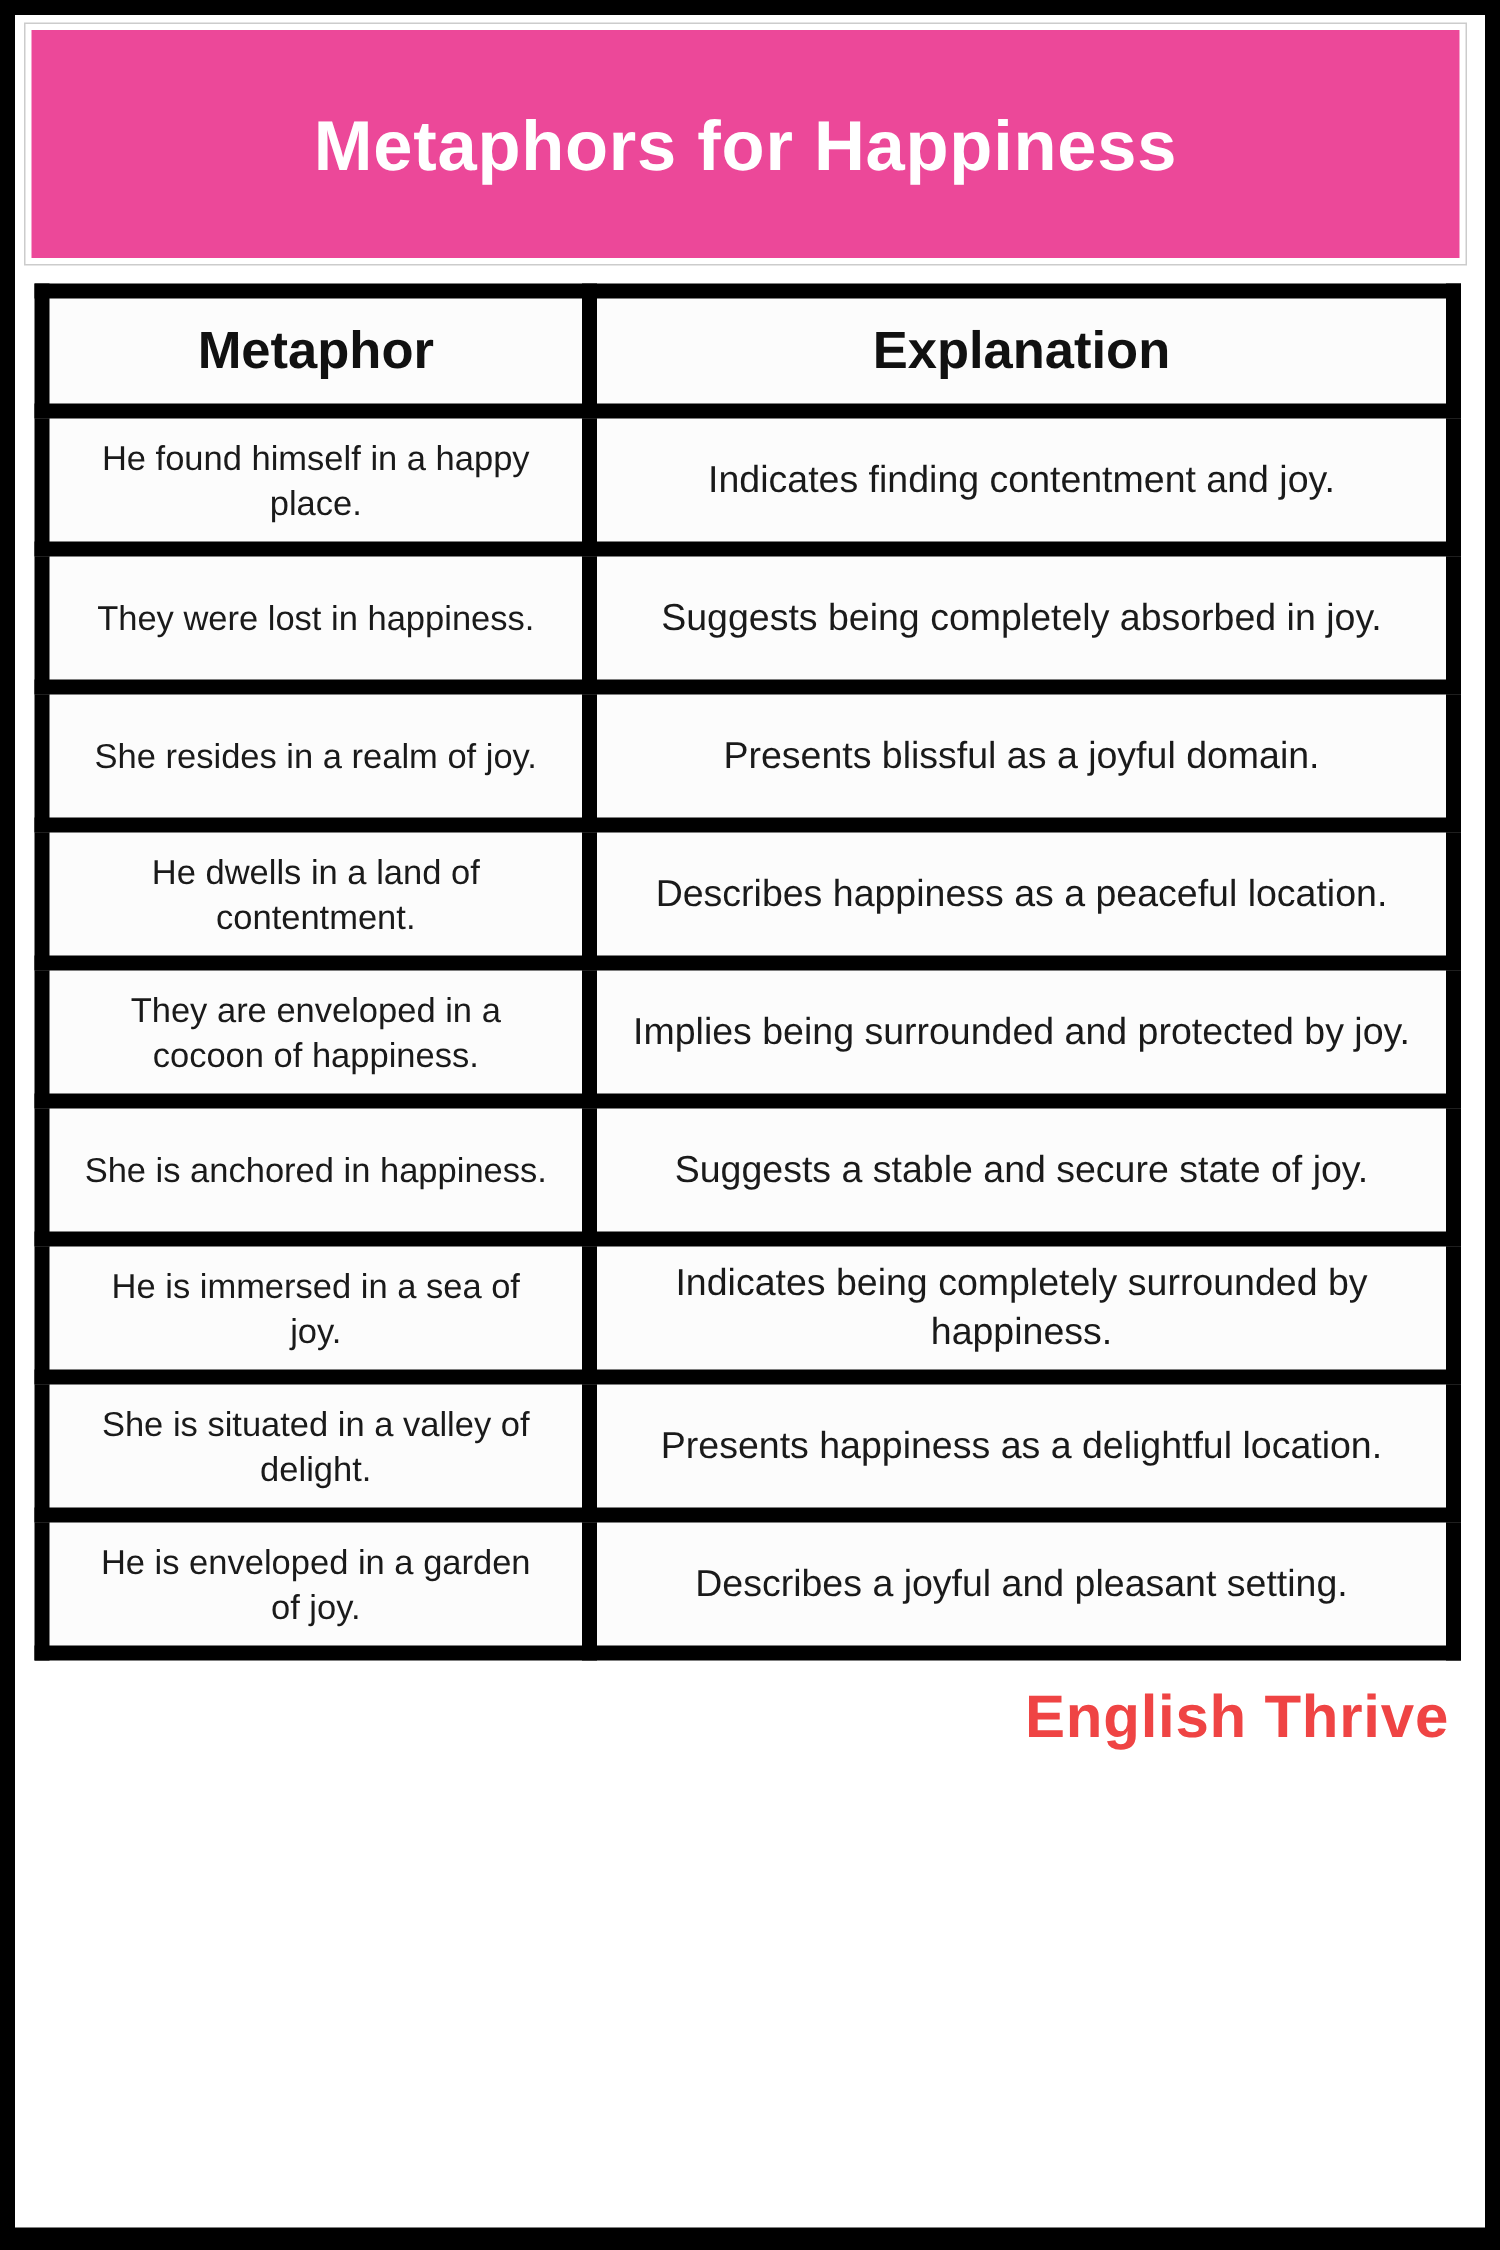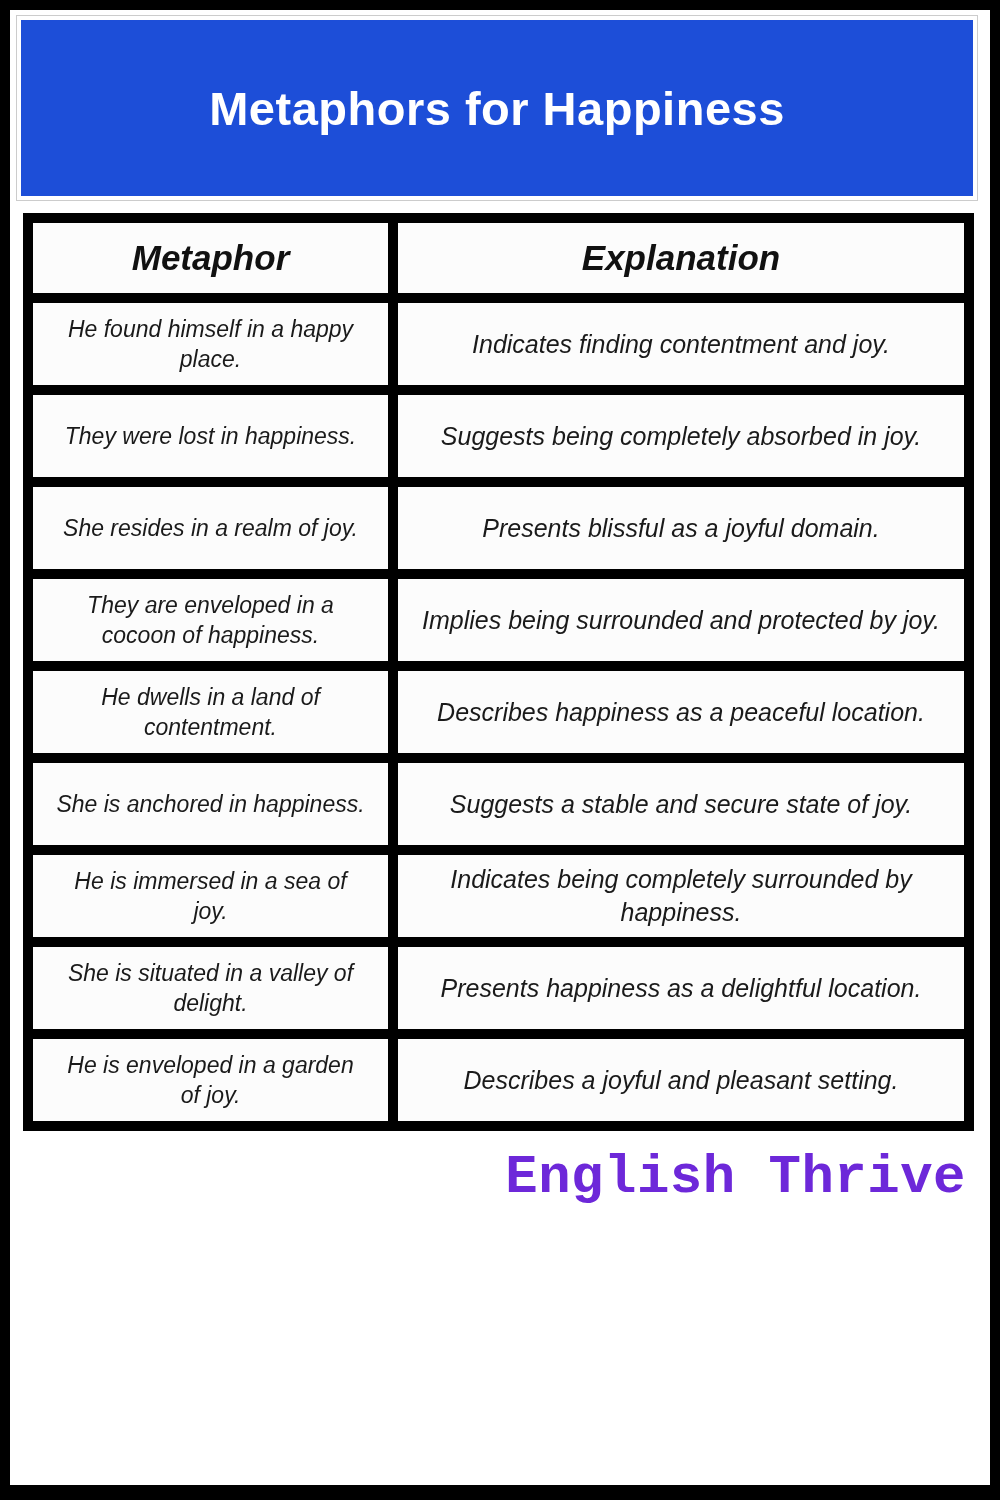--- a/index.html
+++ b/index.html
@@ -19,22 +19,22 @@
     overflow: hidden;
   }
   
   .banner-outer {
     margin: 5px 12px 0 6px;
     border: 1px solid #cccccc;
     padding: 4px;
     background: #ffffff;
   }
   .banner {
-    background: #1d4ed8;
-    height: 176px;
+    background: #ec4899;
+    height: 152px;
     display: flex;
     align-items: center;
     justify-content: center;
   }
   .banner h1 {
     margin: 0;
     color: #ffffff;
     font-size: 47px;
     font-weight: 800;
     letter-spacing: 0.5px;
@@ -52,46 +52,44 @@
   table.metaphors th,
   table.metaphors td {
     border: 10px solid #000000;
     background: #fcfcfc;
     text-align: center;
     vertical-align: middle;
     color: #1a1a1a;
     padding: 6px 22px;
     line-height: 1.32;
     box-sizing: border-box;
-    font-style: italic;
   }
   col.c-metaphor { width: 365px; }
   tr.header-row th {
     height: 80px;
     font-size: 35px;
     font-weight: 700;
     color: #111111;
     padding: 4px 10px;
   }
   td.metaphor-cell { font-size: 23px; }
   td.explanation-cell { font-size: 25px; padding: 6px 14px; }
   tr.data-row { height: 92px; }
   tr.data-row.first { height: 60px; }
   tr.data-row.first td.metaphor-cell { font-size: 22px; }
   
   .footer {
     margin: 16px 24px 0 0;
     text-align: right;
   }
   .brand {
-    font-size: 54px;
+    font-size: 40px;
     font-weight: 800;
-    color: #6d28d9;
+    color: #ef4444;
     letter-spacing: 0.5px;
-    font-family: Liberation Mono, monospace;
   }
 </style>
 </head>
 <body>
 
 <div class="page">
 
   <div class="banner-outer">
     <div class="banner">
       <h1>Metaphors for Happiness</h1>
@@ -115,26 +113,26 @@
         </tr>
         <tr class="data-row">
           <td class="metaphor-cell">They were lost in happiness.</td>
           <td class="explanation-cell">Suggests being completely absorbed in joy.</td>
         </tr>
         <tr class="data-row">
           <td class="metaphor-cell">She resides in a realm of joy.</td>
           <td class="explanation-cell">Presents blissful as a joyful domain.</td>
         </tr>
         <tr class="data-row">
+          <td class="metaphor-cell">He dwells in a land of contentment.</td>
+          <td class="explanation-cell">Describes happiness as a peaceful location.</td>
+        </tr>
+        <tr class="data-row">
           <td class="metaphor-cell">They are enveloped in a cocoon of happiness.</td>
           <td class="explanation-cell">Implies being surrounded and protected by joy.</td>
-        </tr>
-        <tr class="data-row">
-          <td class="metaphor-cell">He dwells in a land of contentment.</td>
-          <td class="explanation-cell">Describes happiness as a peaceful location.</td>
         </tr>
         <tr class="data-row">
           <td class="metaphor-cell">She is anchored in happiness.</td>
           <td class="explanation-cell">Suggests a stable and secure state of joy.</td>
         </tr>
         <tr class="data-row">
           <td class="metaphor-cell">He is immersed in a sea of joy.</td>
           <td class="explanation-cell">Indicates being completely surrounded by happiness.</td>
         </tr>
         <tr class="data-row">

